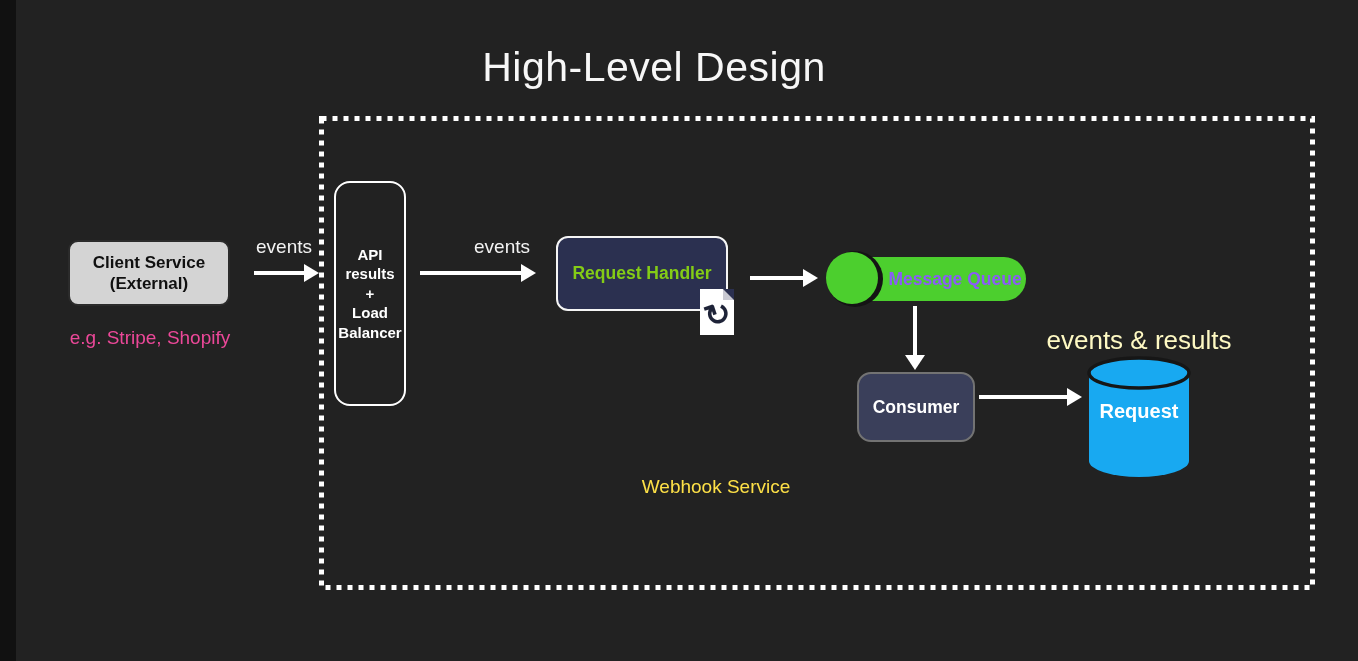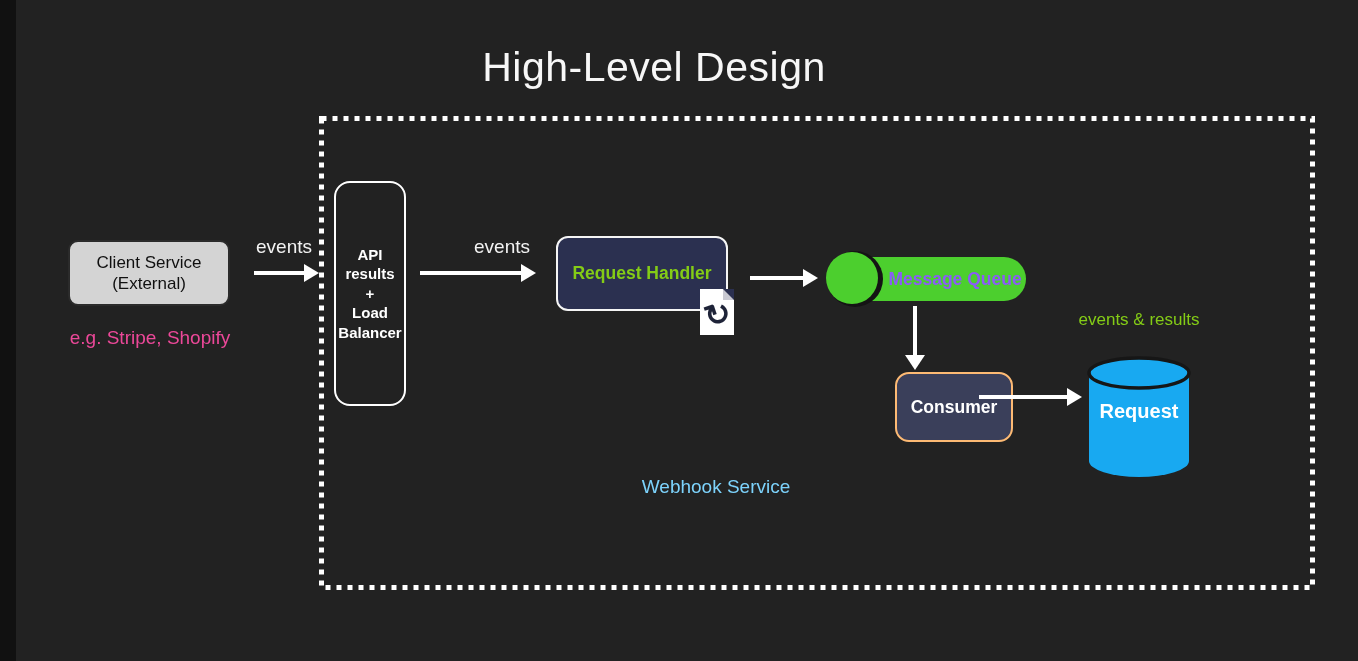--- a/index.html
+++ b/index.html
@@ -17,47 +17,47 @@
     left:338px;top:44px;width:600px;
     font-size:41px;font-weight:300;letter-spacing:.5px;
     color:#f7f7f7;text-align:center;
   }
 
   
   .client-box{
     left:52px;top:240px;width:162px;height:66px;
     background:#d4d4d4;border:2px solid #2b2b2b;border-radius:10px;
     display:flex;flex-direction:column;justify-content:center;align-items:center;
-    color:#101010;font-weight:normal;font-size:17px;line-height:21px;
+    color:#101010;font-weight:bold;font-size:17px;line-height:21px;
     box-sizing:border-box;
   }
   .client-caption{left:34px;top:327px;width:200px;font-size:19px;text-align:center;color:#ec4899;}
 
   
   .dotted-svg{left:303px;top:116px;}
-  .webhook-label{left:600px;top:476px;width:200px;font-size:19px;text-align:center;color:#7dd3fc;}
+  .webhook-label{left:600px;top:476px;width:200px;font-size:19px;text-align:center;color:#fde047;}
 
   
   .gateway-box{
     left:318px;top:181px;width:72px;height:225px;box-sizing:border-box;
     border:2px solid #ffffff;border-radius:16px;background:transparent;
     display:flex;flex-direction:column;justify-content:center;align-items:center;
     font-size:15px;font-weight:bold;line-height:19.5px;color:#fff;text-align:center;
   }
 
   
   .handler-box{
     left:540px;top:236px;width:172px;height:75px;box-sizing:border-box;
     background:#2b3050;border:2px solid #f5f5f5;border-radius:12px;
     display:flex;justify-content:center;align-items:center;
     font-size:17.5px;font-weight:bold;color:#84cc16;
   }
   .consumer-box{
-    left:879px;top:372px;width:118px;height:70px;box-sizing:border-box;
-    background:#3a3f5a;border:2px solid #fdba74;border-radius:14px;
+    left:841px;top:372px;width:118px;height:70px;box-sizing:border-box;
+    background:#3a3f5a;border:2px solid #737373;border-radius:14px;
     display:flex;justify-content:center;align-items:center;
     font-size:17.5px;font-weight:bold;color:#fff;
   }
 
   
   .page-icon{
     left:684px;top:289px;width:34px;height:46px;background:#ffffff;
     clip-path:polygon(0 0,23px 0,34px 11px,34px 46px,0 46px);
     display:flex;justify-content:center;align-items:center;
   }
@@ -87,21 +87,21 @@
   .mq-label{
     position:absolute;left:58px;top:7px;width:142px;height:44px;
     display:flex;justify-content:center;align-items:center;
     color:#8b5cf6;font-size:17.5px;font-weight:600;
   }
 
   
   .db-svg{left:1071px;top:356px;}
   .db-label{left:1071px;top:400px;width:104px;text-align:center;
     font-size:20px;font-weight:bold;color:#fff;}
-  .events-results{left:1023px;top:310px;width:200px;font-size:17px;text-align:center;color:#84cc16;}
+  .events-results{left:1023px;top:325px;width:200px;font-size:26px;text-align:center;color:#fef9c3;}
 
   
   .events-1{left:218px;top:236px;width:100px;font-size:19px;text-align:center;color:#f2f2f2;}
   .events-2{left:436px;top:236px;width:100px;font-size:19px;text-align:center;color:#f2f2f2;}
 
   
   .arrow-h{display:flex;align-items:center;height:18px;}
   .arrow-h .stem{height:4px;background:#fff;}
   .arrow-h .head{width:0;height:0;border-top:9px solid transparent;border-bottom:9px solid transparent;border-left:15px solid #fff;}
   .arrow-v{display:flex;flex-direction:column;align-items:center;width:20px;}

